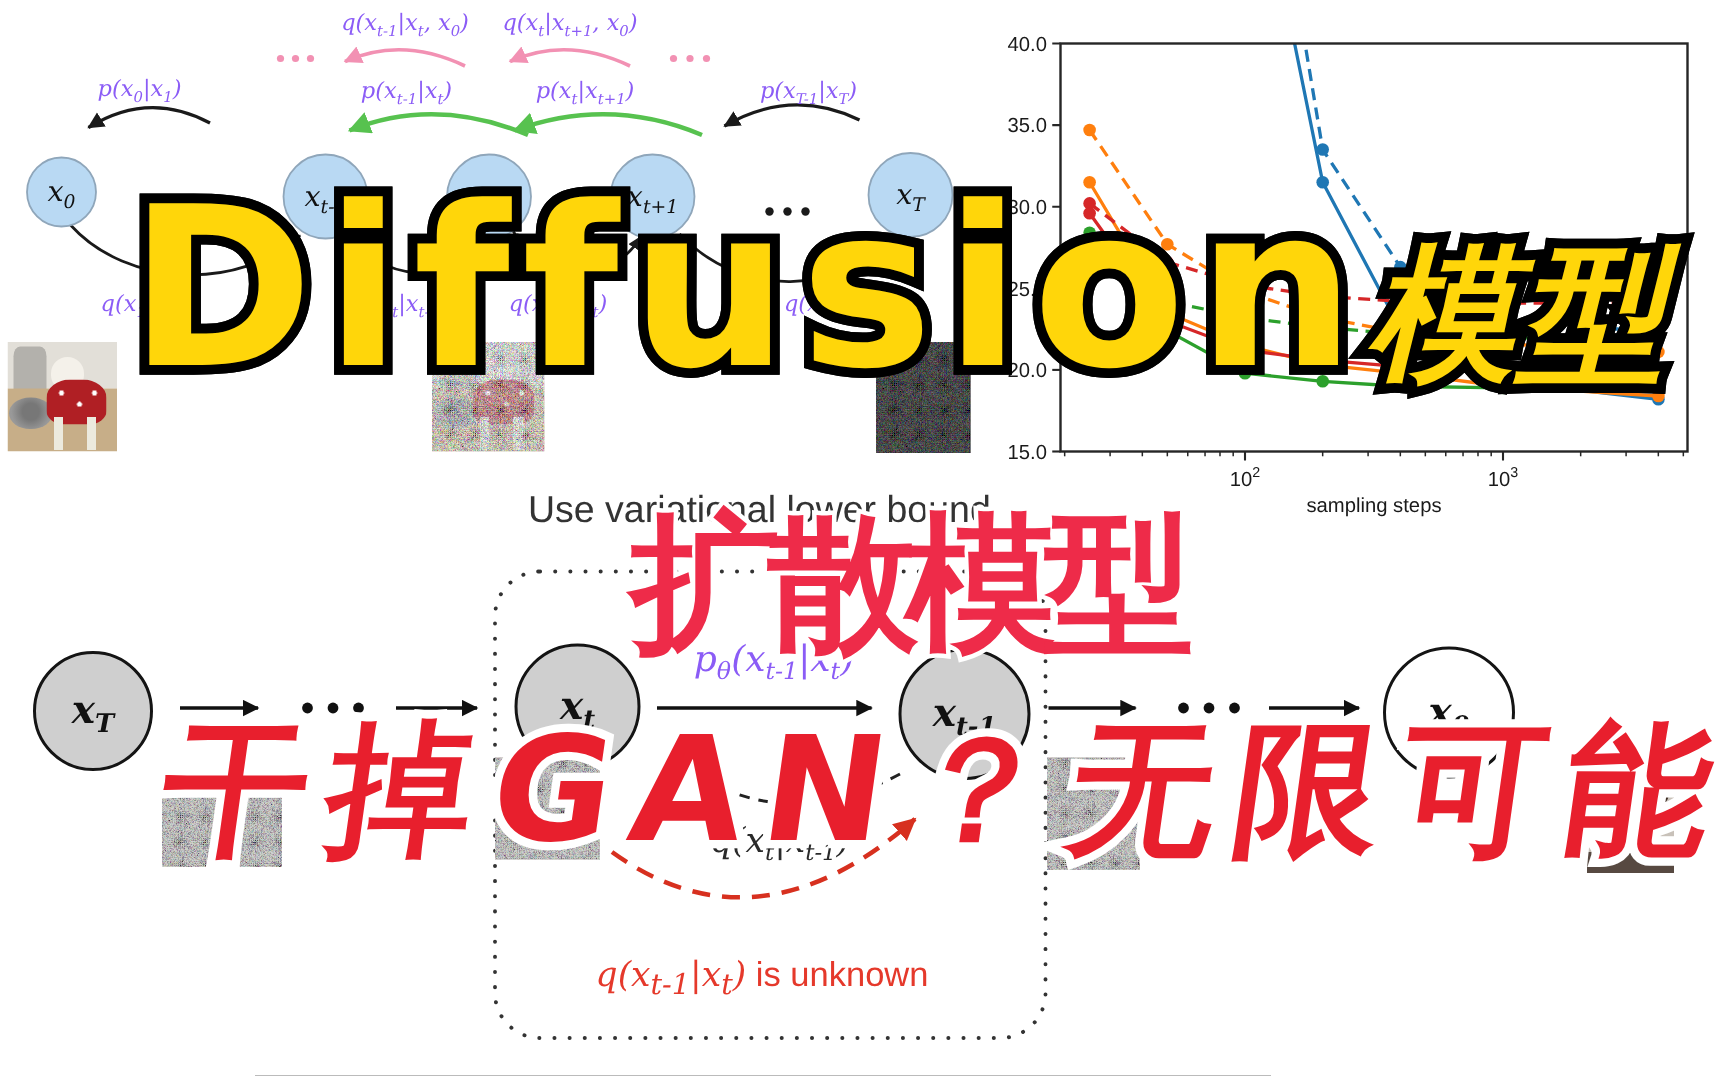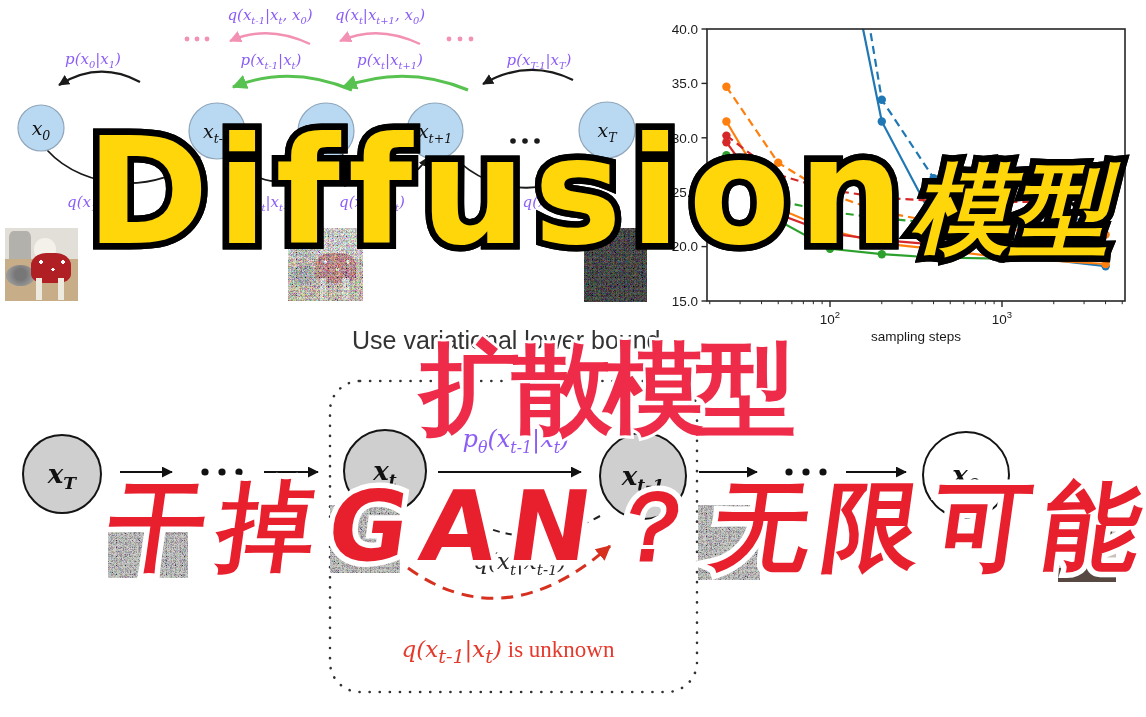--- a/index.html
+++ b/index.html
@@ -10,21 +10,21 @@
           color:#8b5cf6;white-space:nowrap;z-index:3;}
   .mlabel sub,.nlabel sub,.blabel sub{font-size:66%;line-height:0;}
   .nlabel{position:absolute;transform:translate(-50%,-50%);font:italic 19px "DejaVu Serif",serif;
           color:#111;white-space:nowrap;z-index:3;}
   .blabel{position:absolute;transform:translate(-50%,-50%);font:italic bold 26px "DejaVu Serif",serif;
           color:#111;white-space:nowrap;z-index:3;}
   .ptheta{font-size:24px;text-align:right;}
   .hiddenq{font-size:23px;color:#2a2a2a;z-index:2;}
   .unknown{position:absolute;transform:translateX(-50%);white-space:nowrap;z-index:4;
            font:italic 23px "DejaVu Serif",serif;color:#e5392b;}
-  .unknown .rest{font-family:Liberation Serif, serif;font-style:normal;}
+  .unknown .rest{font-family:Liberation Sans, sans-serif;font-style:normal;}
   
   .caption{position:absolute;left:352px;top:326px;font:25px "Liberation Sans",sans-serif;
            color:#333;z-index:3;white-space:nowrap;text-align:center;}
   
   .otext{position:absolute;line-height:1;white-space:nowrap;}
   .otext .lyr{position:absolute;left:0;top:0;}
   .otext .lyr:first-child{position:relative;}
   #title{left:86px;top:118px;z-index:50;font-family:"DejaVu Sans","Liberation Sans",sans-serif;
          font-weight:bold;font-size:148px;letter-spacing:8px;}
   #title .cjk{font-size:98px;letter-spacing:2px;font-style:italic;}

